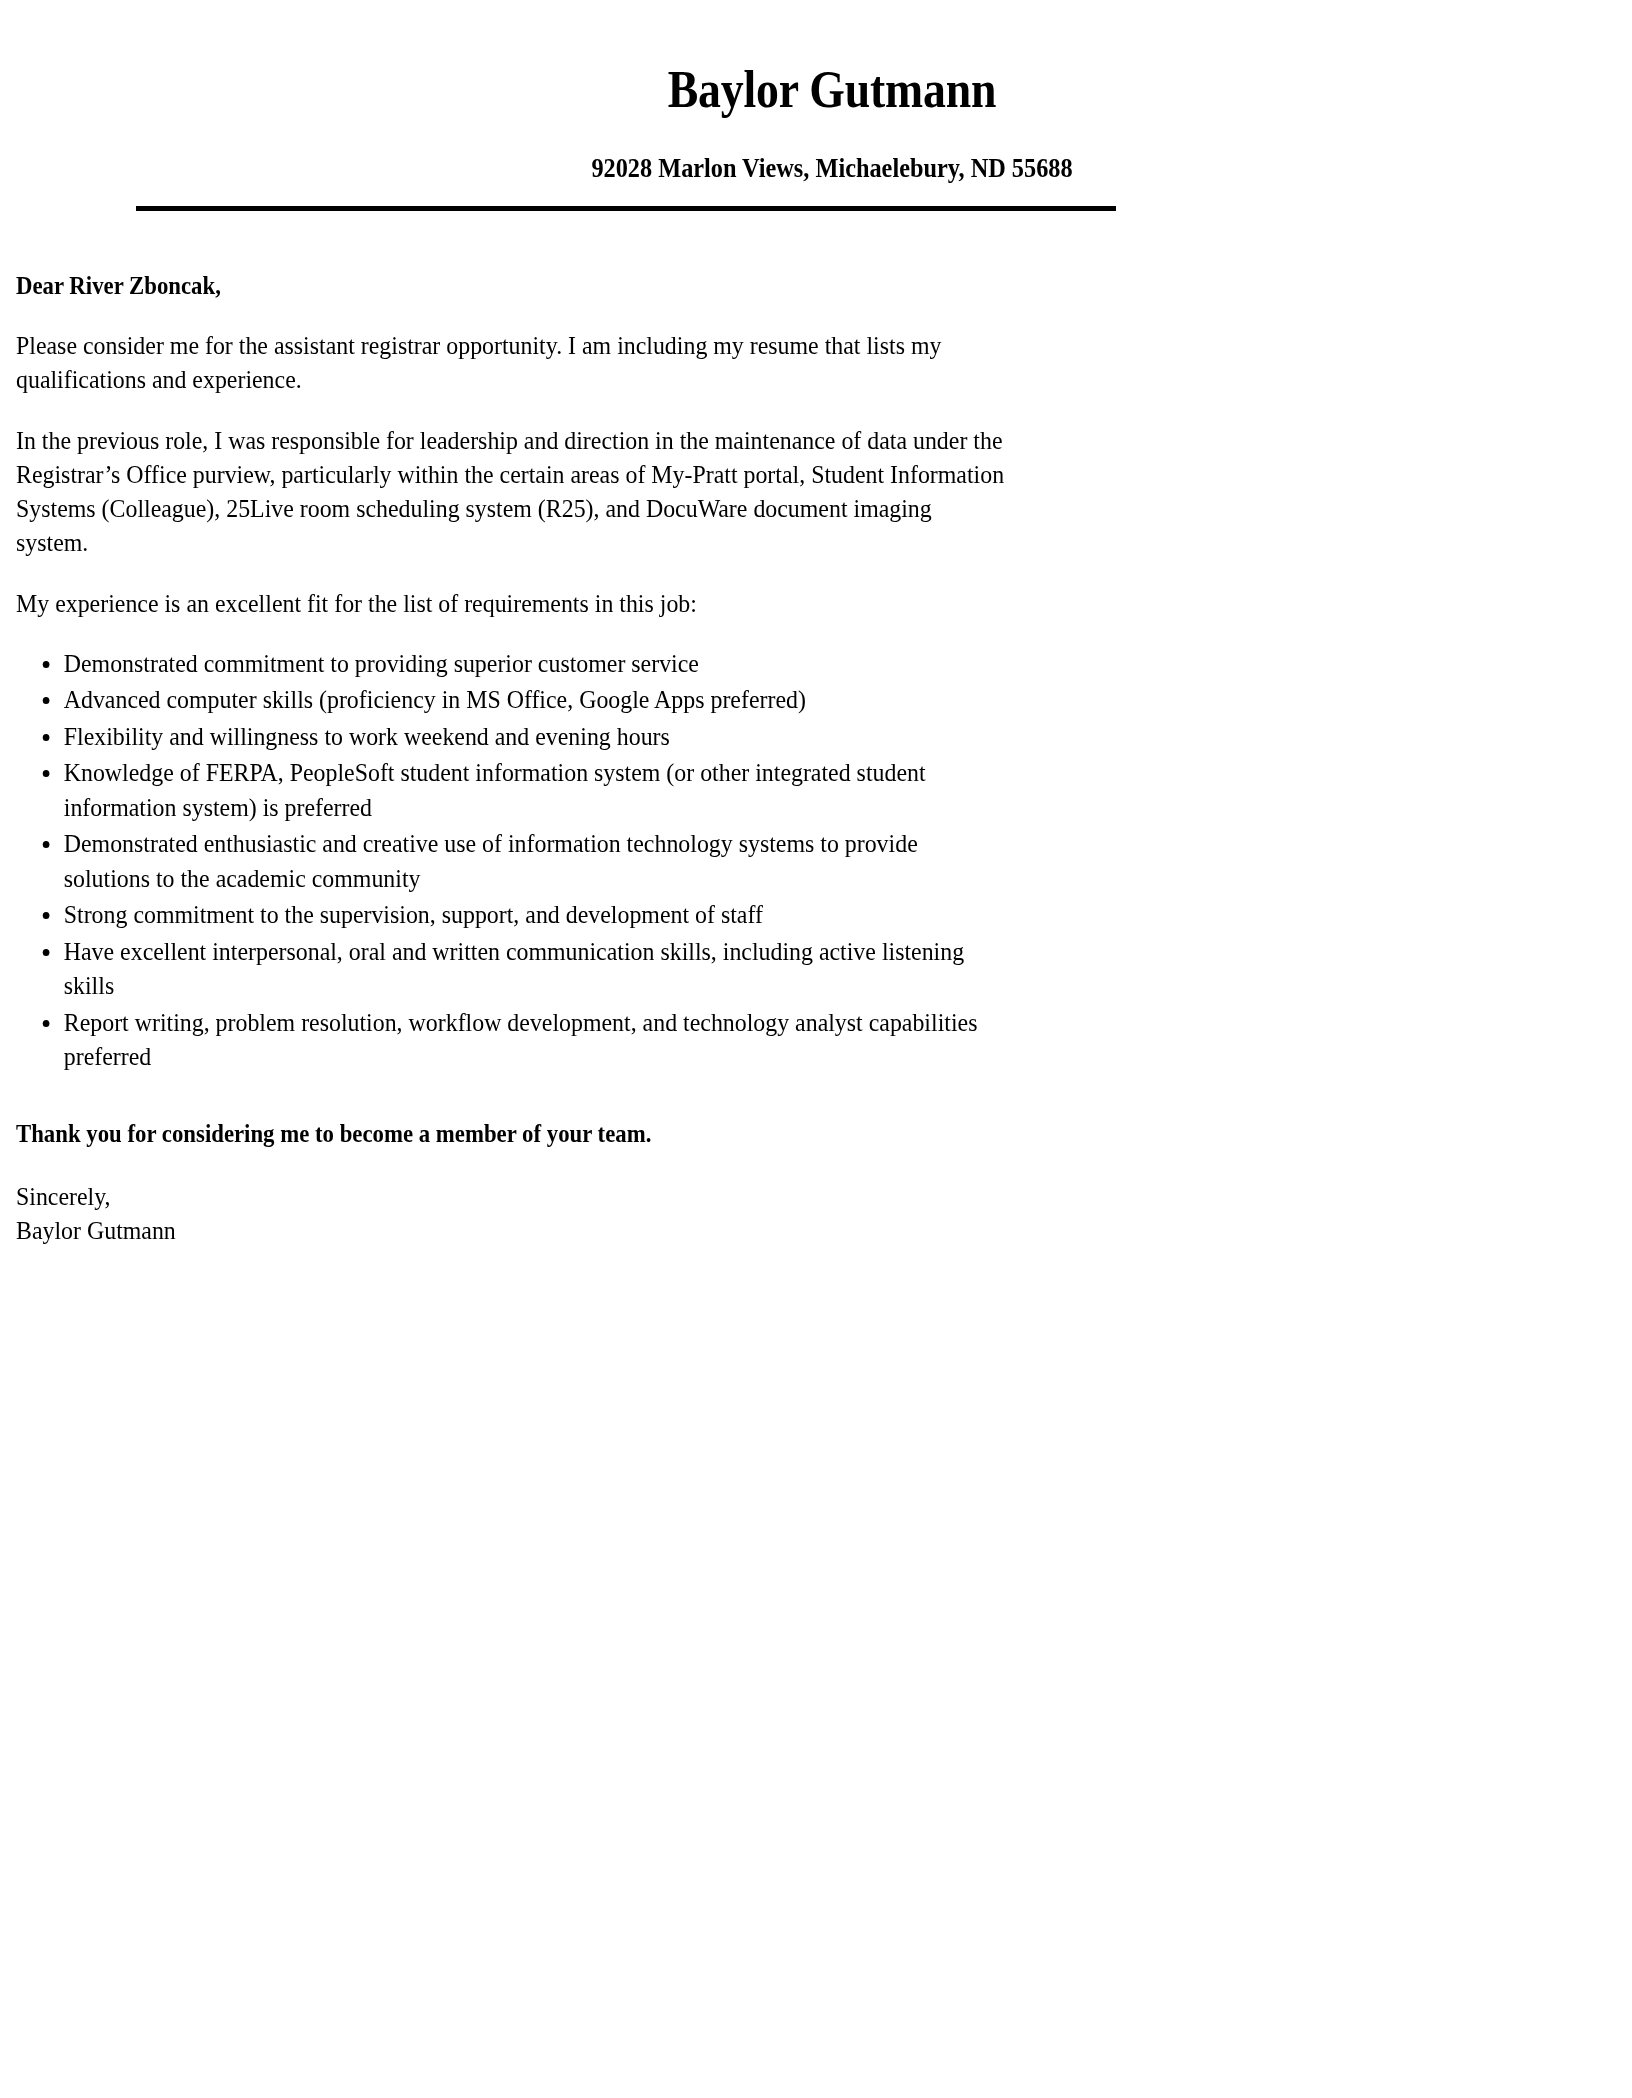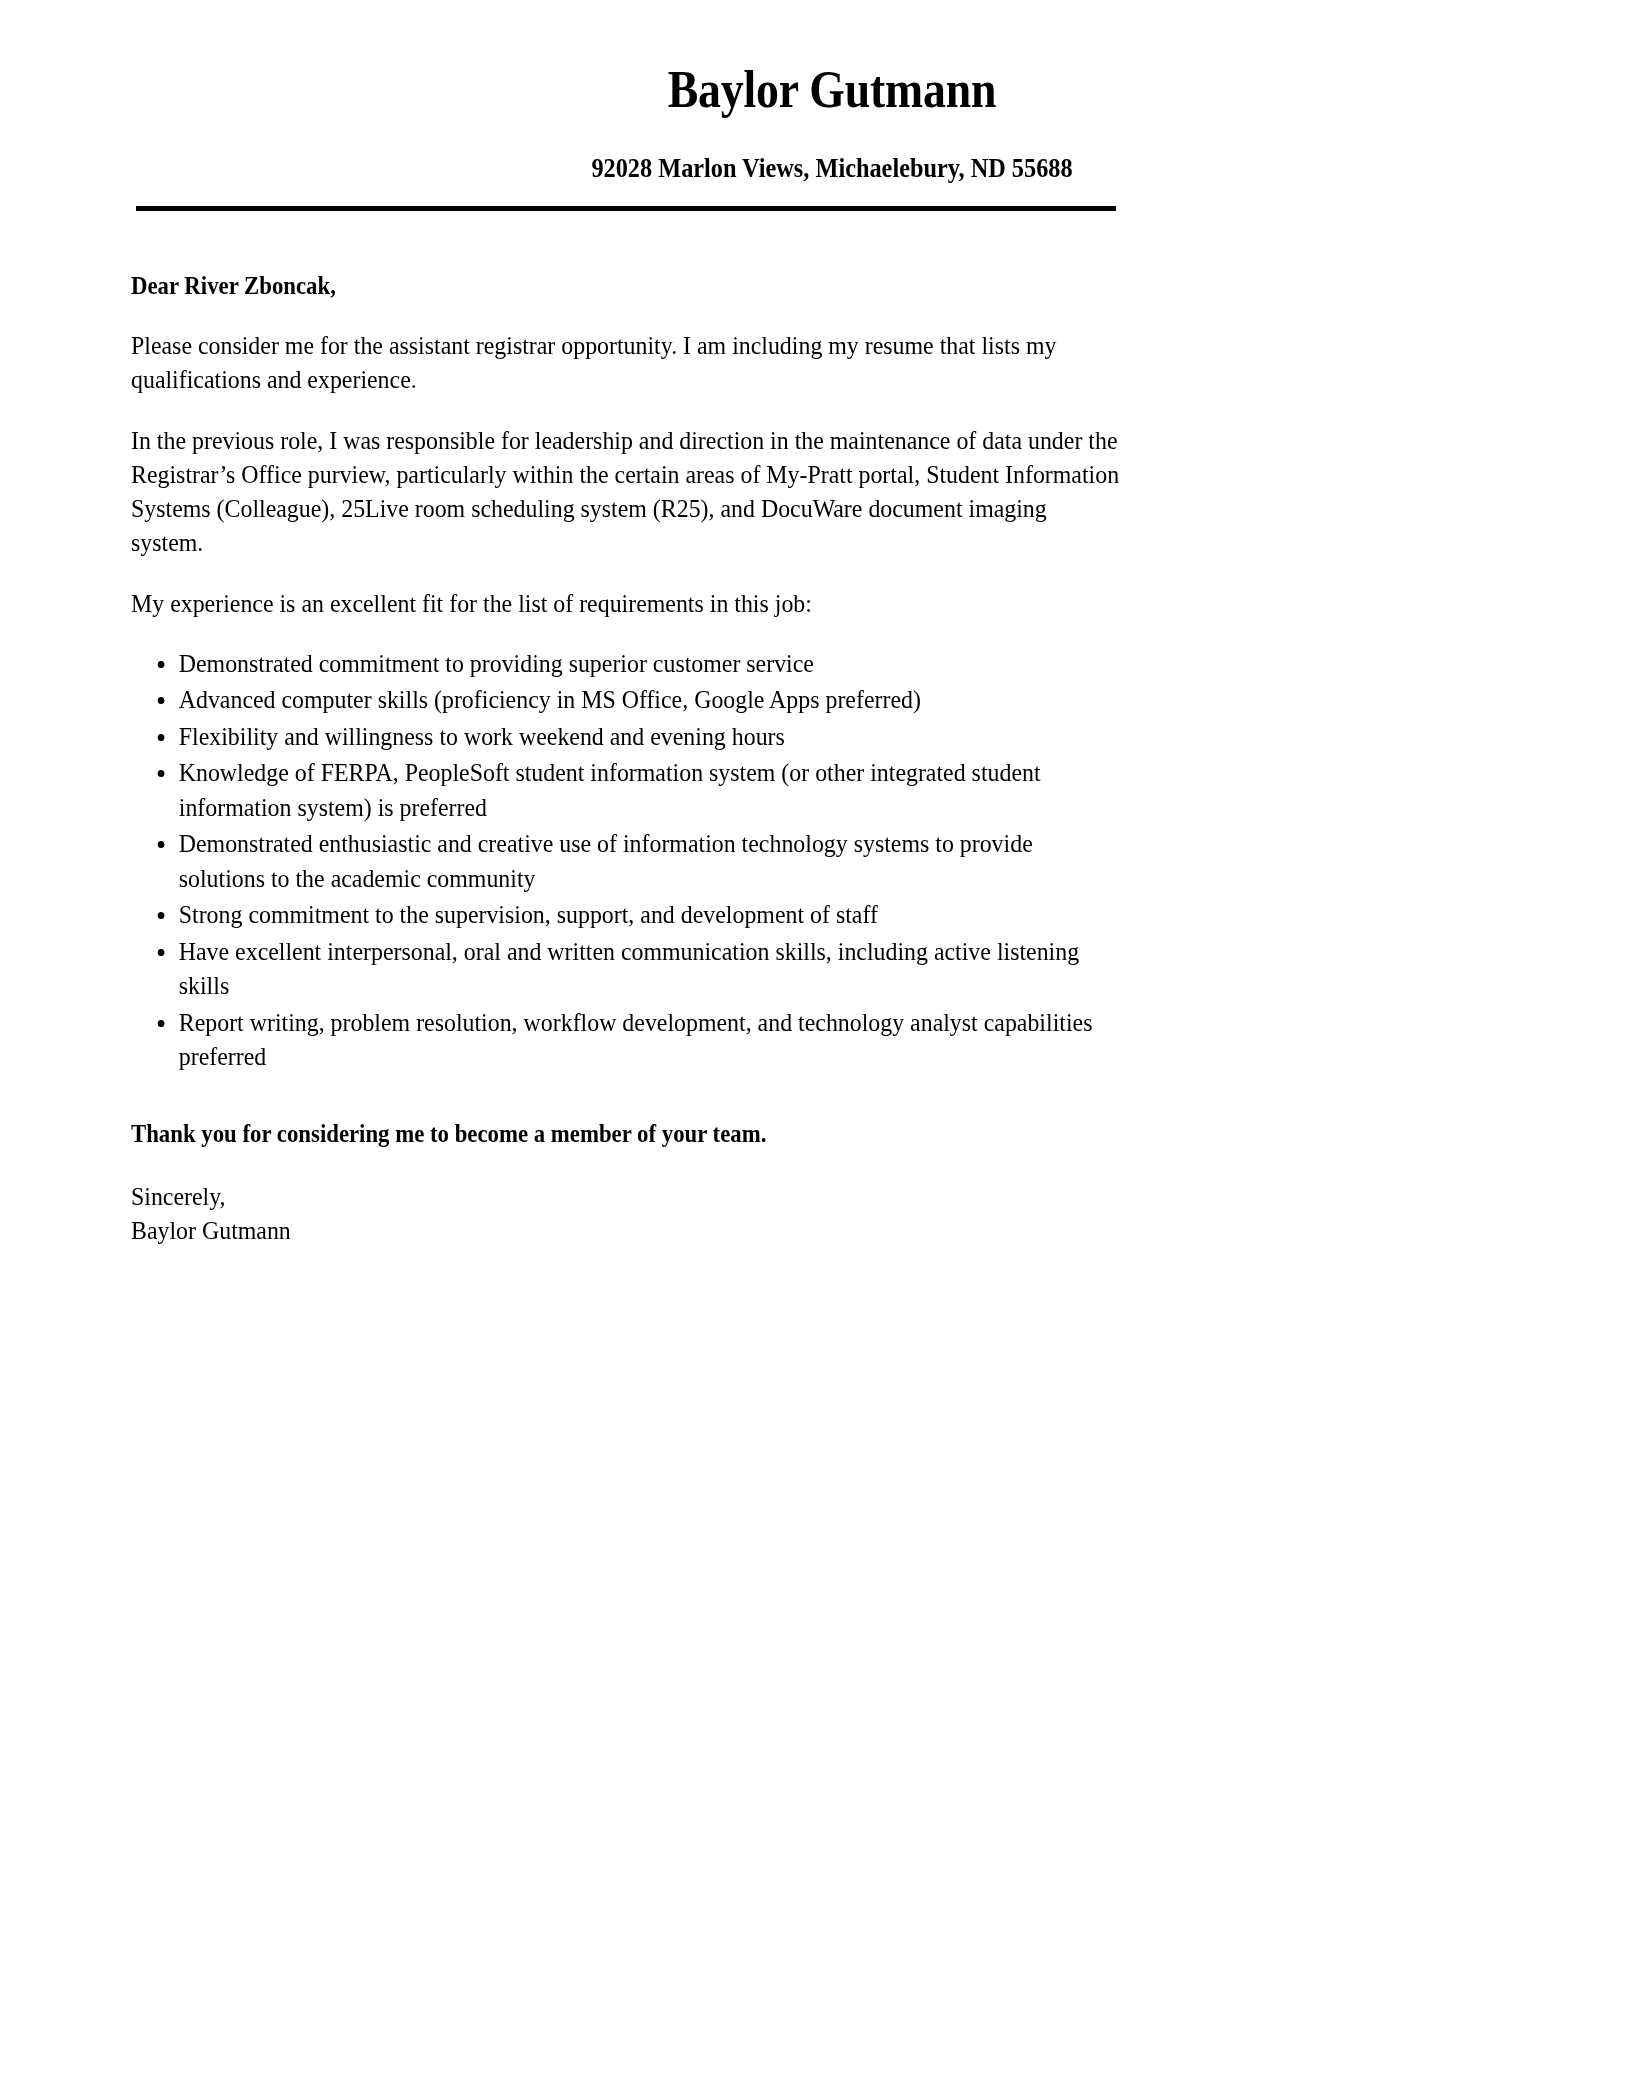--- a/index.html
+++ b/index.html
@@ -56,21 +56,20 @@
     background: #000000;
     margin: 22px 0 0 0;
     width: 980px;
     margin-left: 120px;
   }
   
   .body-area {
     padding: 0 0 0 0;
   }
   .block {
-    margin-left: 115px;
     width: 990px;
   }
   .salutation {
     font-weight: bold;
     font-size: 24.5px;
     line-height: 1.35;
     margin-top: 58px;
     transform: scaleX(0.93);
     transform-origin: left center;
   }

